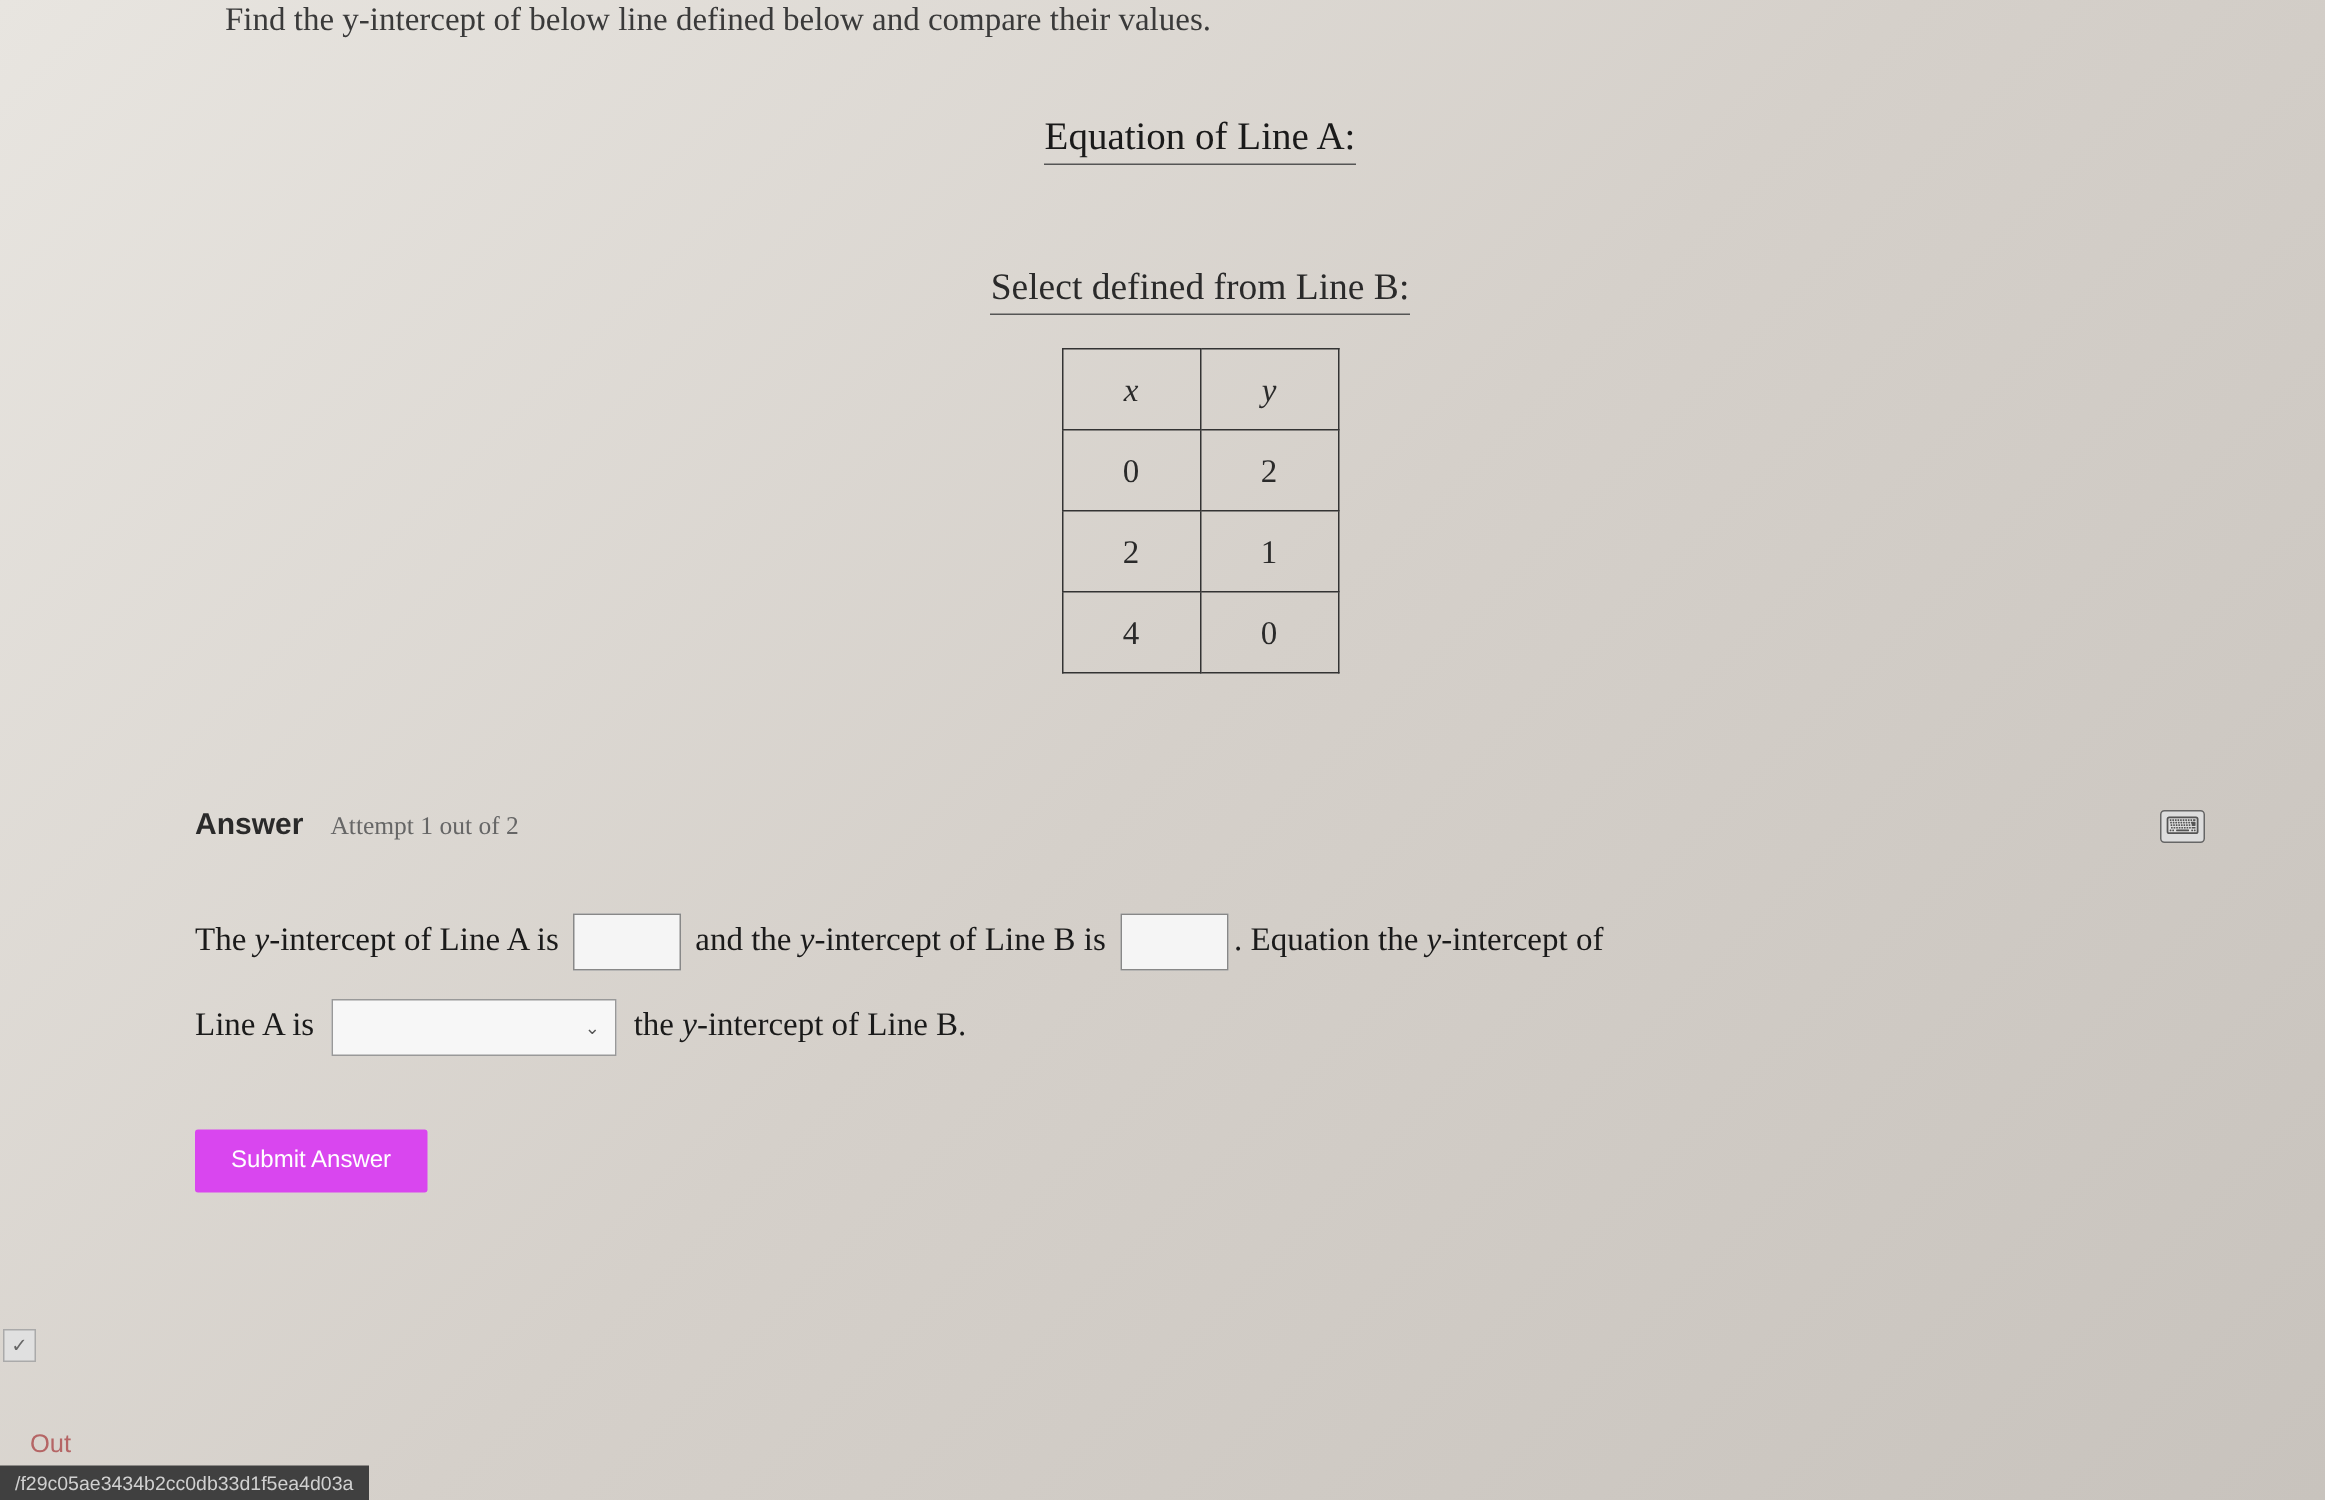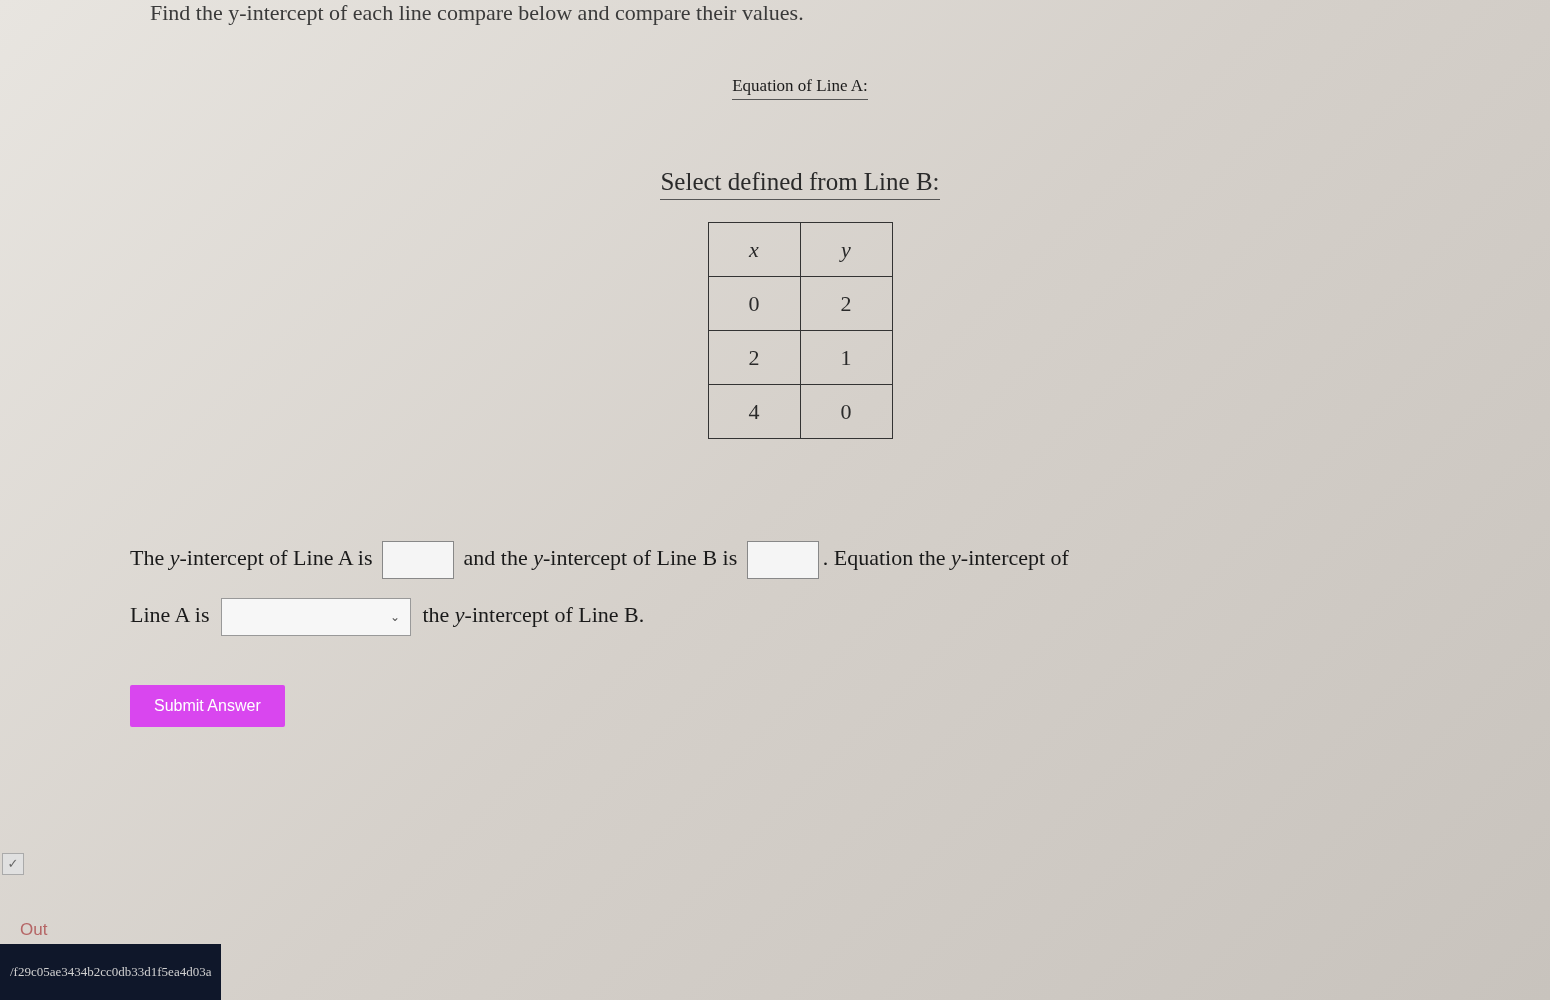--- a/index.html
+++ b/index.html
@@ -25,21 +25,21 @@
       margin-bottom: 50px;
       text-align: left;
       padding-left: 20px;
       font-family: Georgia, serif;
     }
     .equation-section {
       text-align: center;
       margin-bottom: 50px;
     }
     .equation-title {
-      font-size: 17px;
+      font-size: 26px;
       color: #1a1a1a;
       display: inline-block;
       border-bottom: 1.5px solid #555;
       padding-bottom: 3px;
       margin-bottom: 18px;
     }
     .equation-formula {
       font-size: 24px;
       font-style: italic;
       letter-spacing: 1px;
@@ -187,32 +187,32 @@
       font-size: 13px;
     }
     .out-label {
       color: #b56565;
       font-size: 17px;
       font-family: Arial, sans-serif;
       margin-bottom: 4px;
       margin-left: 20px;
     }
     .url-bar {
-      background: #0f172a;
+      background: #404040;
       color: #d0d0d0;
-      font-family: Liberation Serif, serif;
+      font-family: Liberation Sans, sans-serif;
       font-size: 13px;
-      padding: 20px 10px;
+      padding: 4px 10px;
     }
   </style>
 </head>
 <body>
 
 <div class="main-content">
-  <div class="top-instruction">Find the y-intercept of each line compare below and compare their values.</div>
+  <div class="top-instruction">Find the y-intercept of below line defined below and compare their values.</div>
 
   <div class="equation-section">
     <div class="equation-title">Equation of Line A:</div>
   </div>
 
   <div class="table-section">
     <div class="table-title">Select defined from Line B:</div>
     <table class="value-table">
       <tbody>
           <tr>
@@ -229,20 +229,27 @@
       </tr>
       <tr>
         <td>4</td>
         <td>0</td>
       </tr>
     </tbody>
       </table>
   </div>
 
   <div class="answer-section">
+    <div class="answer-header">
+      <div class="left-group">
+        <span class="answer-label">Answer</span>
+        <span class="attempt-text">Attempt 1 out of 2</span>
+      </div>
+      <div class="keyboard-icon"></div>
+    </div>
 
     <div class="answer-body">
       <span>The </span><span class="italic-var">y</span><span>-intercept of Line A is </span>
       <span class="input-blank"></span>
       <span> and the </span><span class="italic-var">y</span><span>-intercept of Line B is </span>
       <span class="input-blank"></span><span>. Equation the </span><span class="italic-var">y</span><span>-intercept of</span>
       <br>
       <span>Line A is </span>
       <span class="select-blank">
         <span class="chevron">⌄</span>

